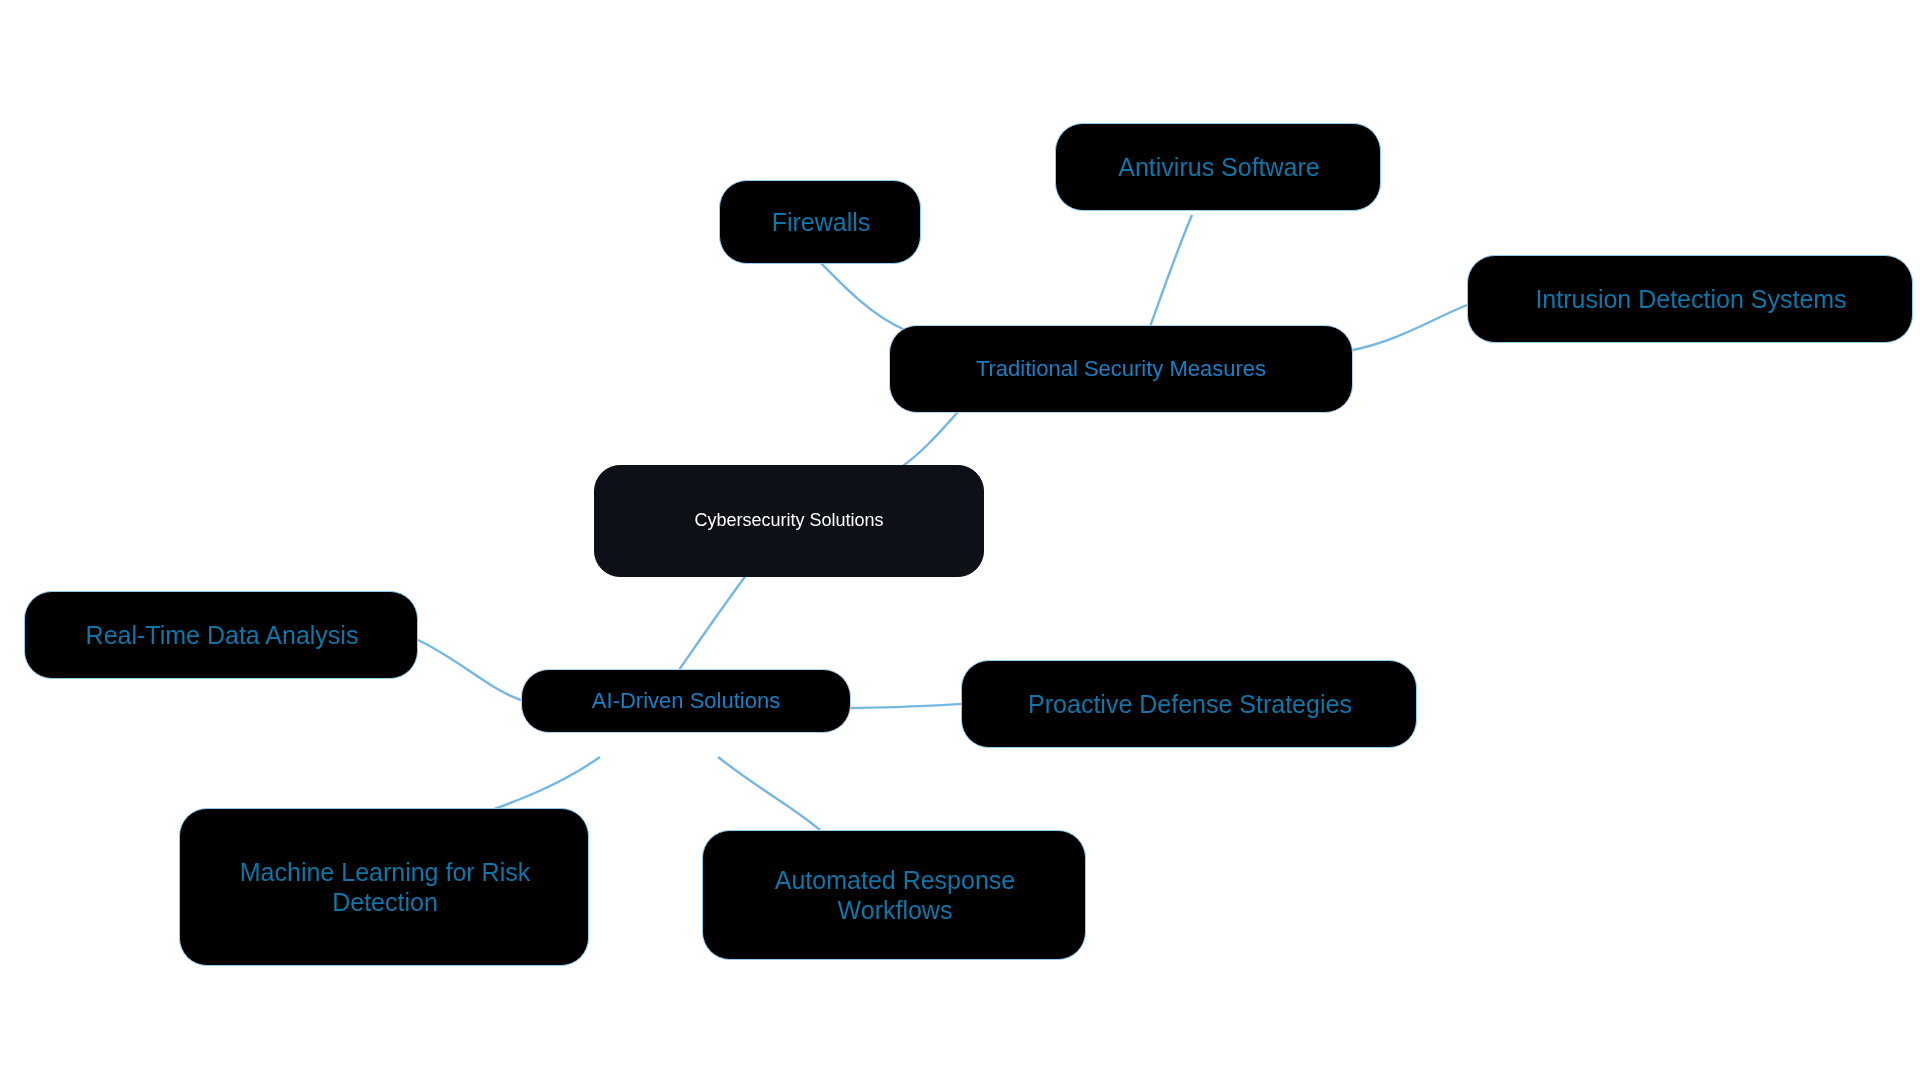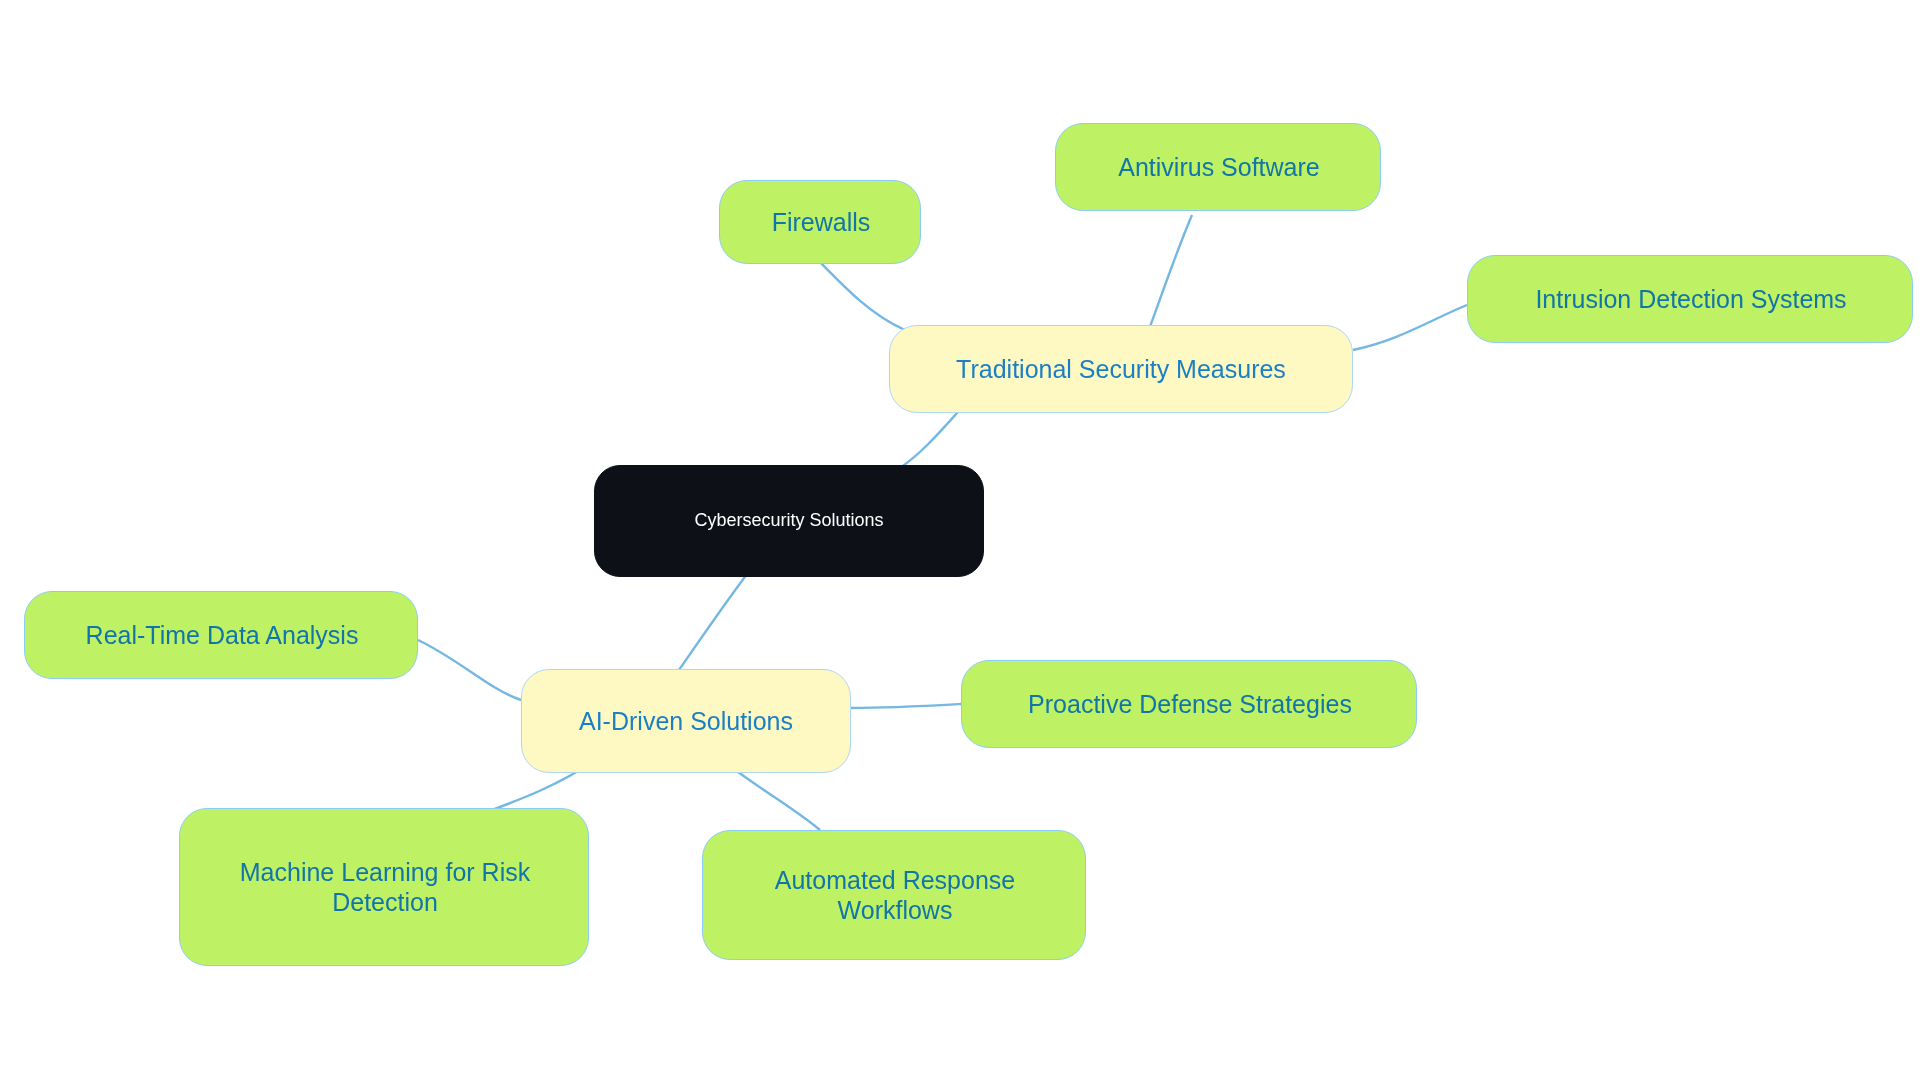--- a/index.html
+++ b/index.html
@@ -39,27 +39,27 @@
   }
   .node.root {
     background: #0d1117;
     color: #ffffff;
     border: 1px solid #0d1117;
     font-size: 18px;
     border-radius: 26px;
     margin-top: 6px;
   }
   .node.branch {
-    background: #fef9c3;
+    background: #000000;
     color: #1b7fc4;
     border: 1px solid #aed6f7;
-    font-size: 25px;
+    font-size: 22px;
   }
   .node.leaf {
-    background: #bef264;
+    background: #000000;
     color: #1275a8;
     border: 1px solid #8ecdf3;
     font-size: 25px;
     padding-left: 16px;
   }
 </style>
 </head>
 <body>
 
 <div id="canvas">
@@ -74,21 +74,21 @@
       <path d="M 600 757 C 560 785, 520 800, 470 818" fill="none" stroke="#74b7e3" stroke-width="2.4"></path>
       <path d="M 718 757 C 760 790, 790 805, 820 830" fill="none" stroke="#74b7e3" stroke-width="2.4"></path>
     </svg>
   <div id="nodes-layer">
       <div class="node root" style="left: 594px; top: 459px; width: 390px; height: 112px;">
         <span>Cybersecurity Solutions</span>
       </div>
       <div class="node branch" style="left: 889px; top: 325px; width: 464px; height: 88px;">
         <span>Traditional Security Measures</span>
       </div>
-      <div class="node branch" style="left: 521px; top: 669px; width: 330px; height: 104px; justify-content: center;">
+      <div class="node branch" style="left: 521px; top: 669px; width: 330px; height: 64px; justify-content: center;">
         <span>AI-Driven Solutions</span>
       </div>
       <div class="node leaf" style="left: 719px; top: 180px; width: 202px; height: 84px;">
         <span>Firewalls</span>
       </div>
       <div class="node leaf" style="left: 1055px; top: 123px; width: 326px; height: 88px;">
         <span>Antivirus Software</span>
       </div>
       <div class="node leaf" style="left: 1467px; top: 255px; width: 446px; height: 88px;">
         <span>Intrusion Detection Systems</span>

